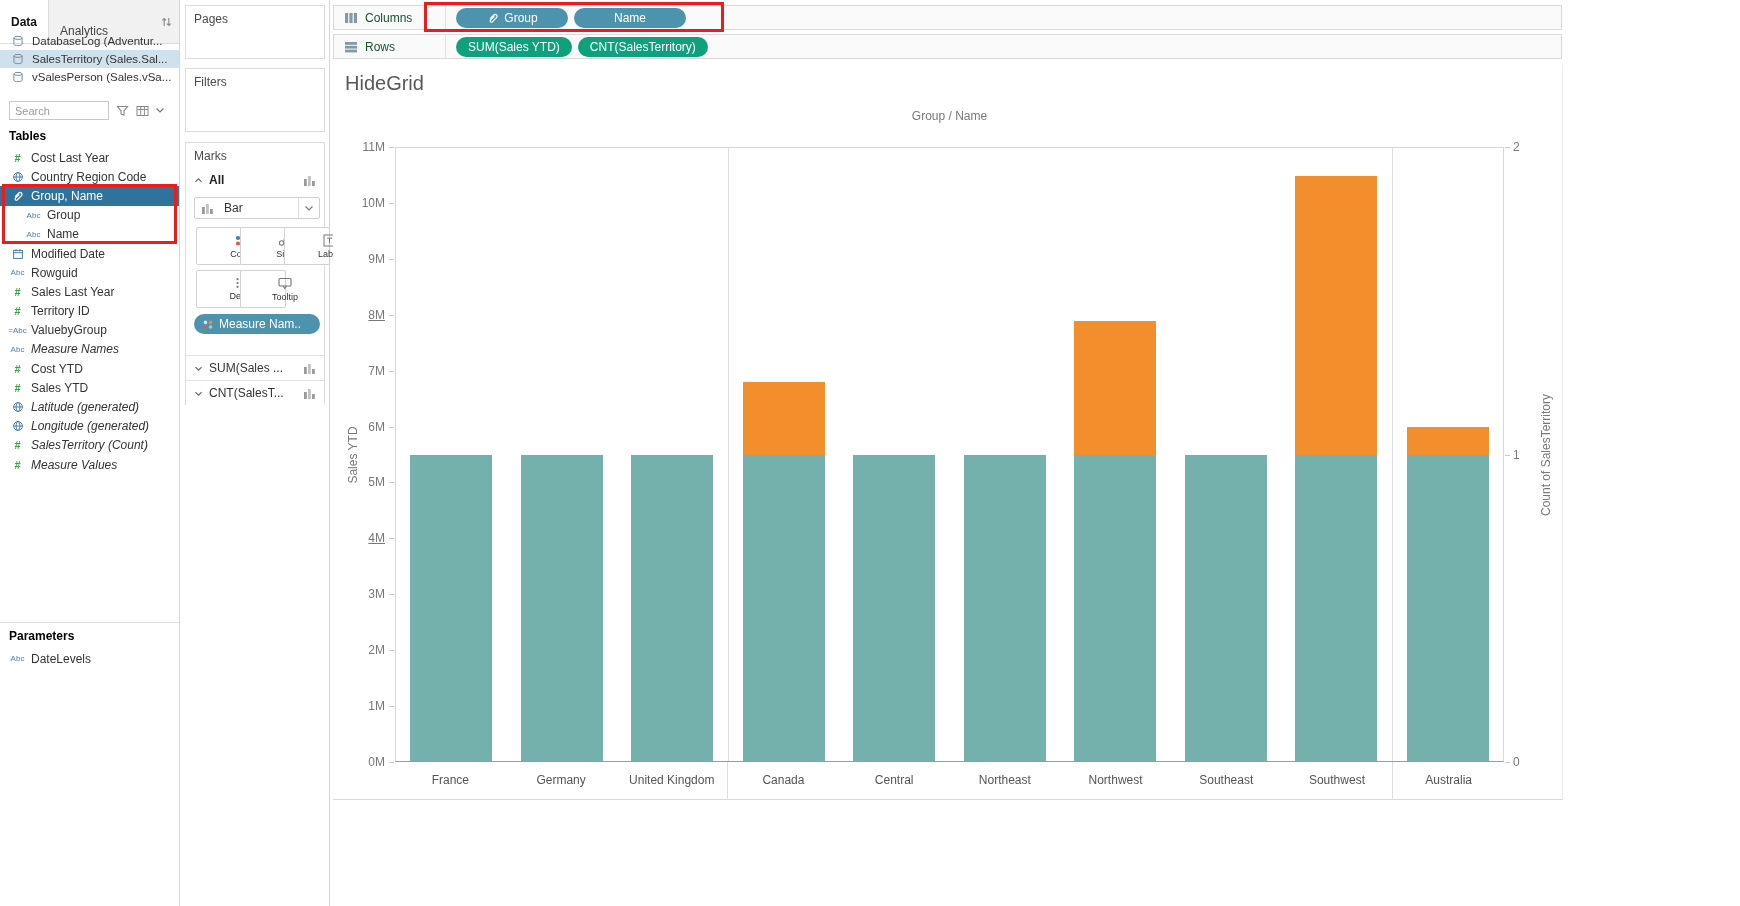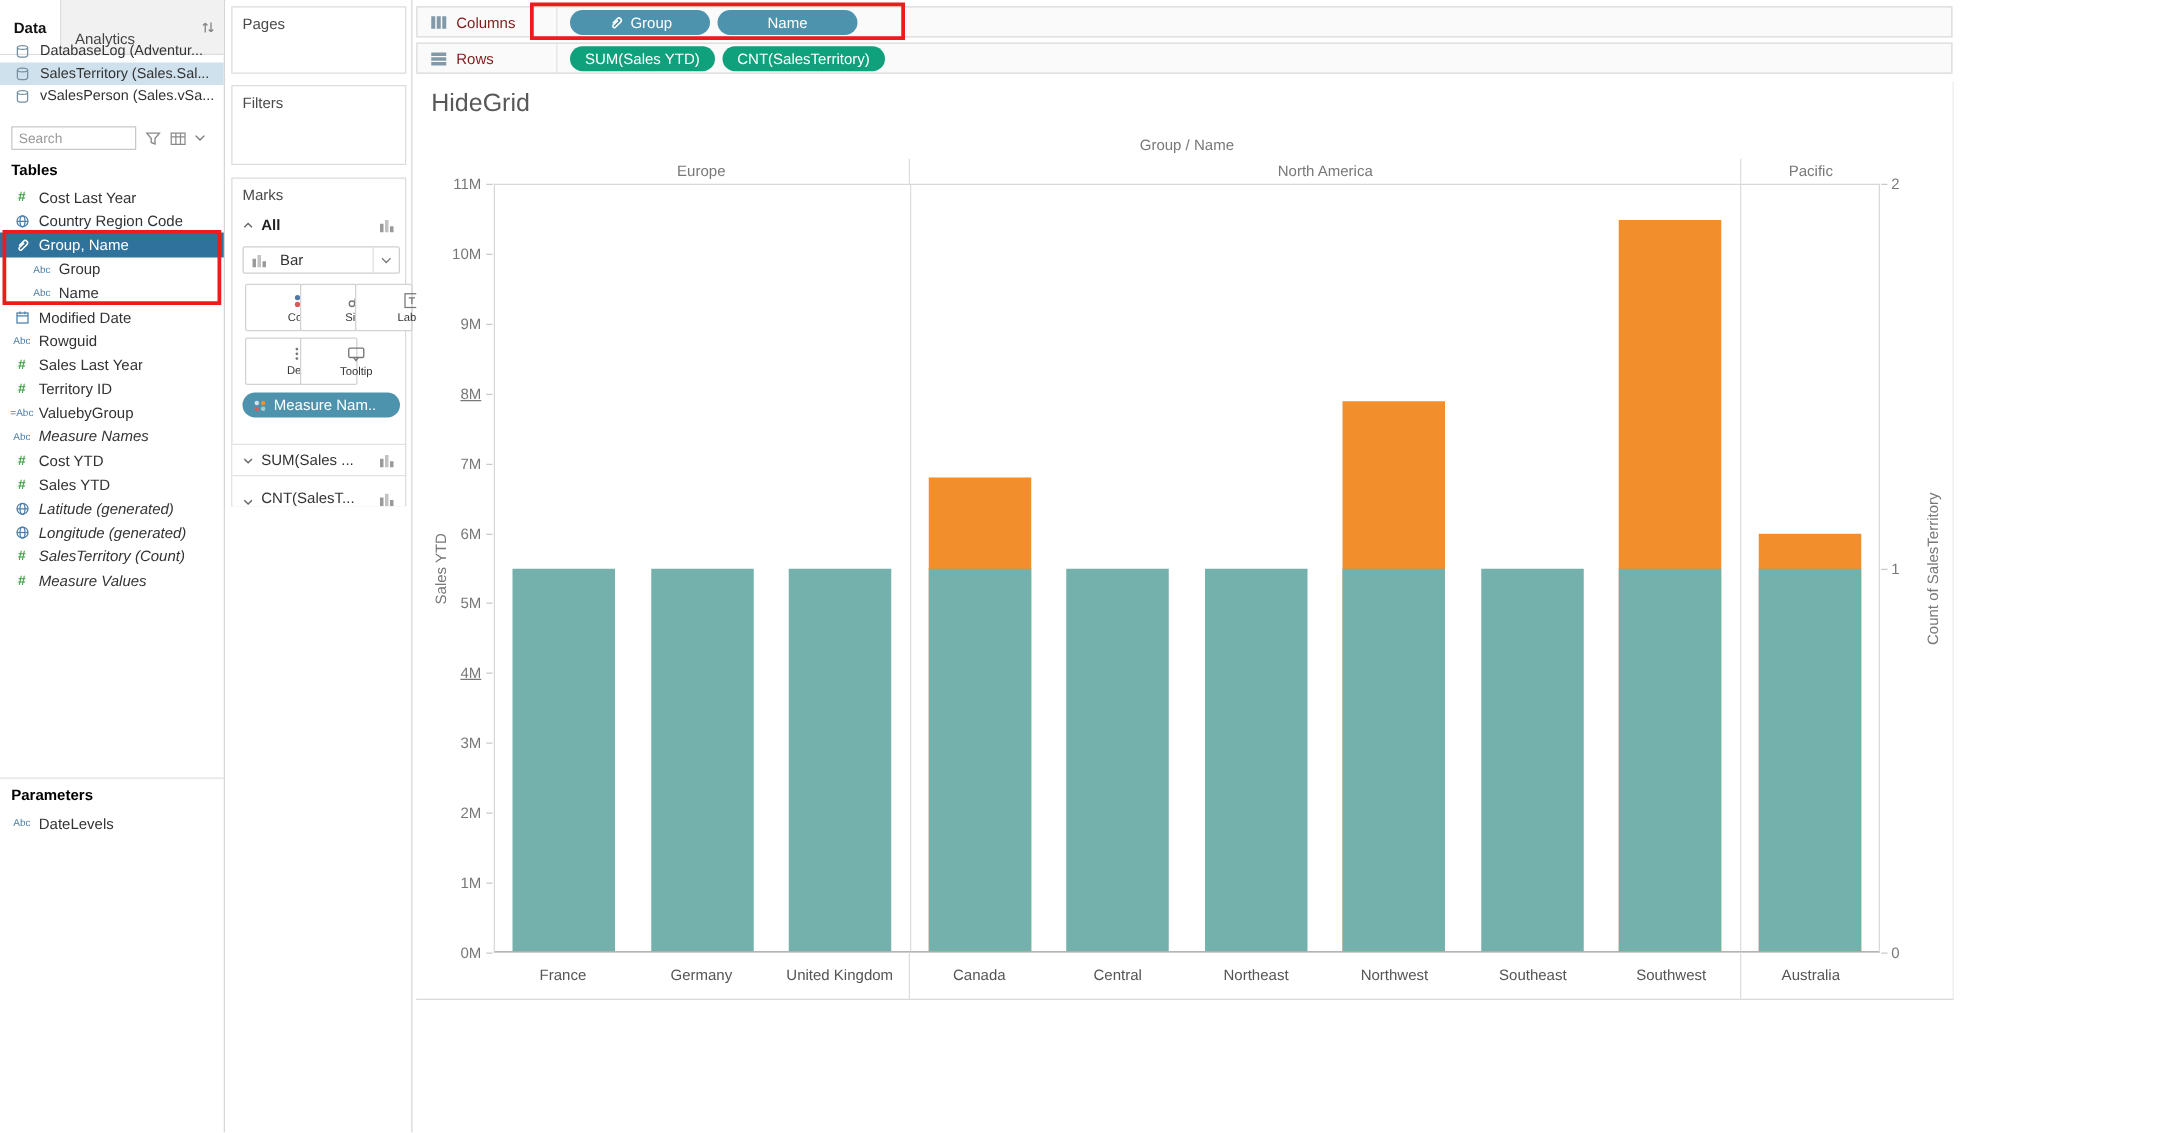--- a/index.html
+++ b/index.html
@@ -51,27 +51,27 @@
 .mark-btn{position:absolute;width:40px;height:38px;border:1px solid #d2d2d2;border-radius:2px;background:#fff;display:flex;flex-direction:column;align-items:center;justify-content:center;gap:3px;padding-left:44px;}
 .mark-btn .blabel{font-size:9px;color:#333;line-height:1;}
 #btn-color{left:10px;top:84px;}
 #btn-size{left:54px;top:84px;}
 #btn-label{left:98px;top:84px;}
 #btn-detail{left:10px;top:127px;}
 #btn-tooltip{left:54px;top:127px;}
 #marks-pill{position:absolute;left:8px;top:171px;width:126px;justify-content:flex-start;padding:0 8px;}
 .mark-section{position:absolute;left:0;width:100%;height:25px;border-top:1px solid #e2e2e2;display:flex;align-items:center;gap:6px;padding:0 8px;background:#fff;}
 #section-0{top:212px;}
-#section-1{top:237px;align-items:flex-end;}
+#section-1{top:237px;}
 
 
 .shelf{position:absolute;left:333px;width:1229px;height:25px;border:1px solid #d9d9d9;background:#fafafa;display:flex;align-items:center;}
 #columns-shelf{top:5px;}
 #rows-shelf{top:34px;}
-.shelf-zone{width:112px;min-width:112px;height:100%;display:flex;align-items:center;gap:7px;padding-left:10px;color:#7f1d1d;border-right:1px solid #e3e3e3;}
+.shelf-zone{width:112px;min-width:112px;height:100%;display:flex;align-items:center;gap:7px;padding-left:10px;color:#14532d;border-right:1px solid #e3e3e3;}
 .pill-zone{display:flex;align-items:center;gap:6px;padding-left:10px;}
 .pill{display:inline-flex;align-items:center;justify-content:center;gap:5px;height:20px;min-width:112px;padding:0 12px;border-radius:10px;color:#fff;white-space:nowrap;}
 .pill.dim{background:#4E93AE;}
 .pill.measure{background:#0EA17C;}
 
 
 #chart{position:absolute;left:333px;top:65px;width:1230px;height:735px;border-bottom:1px solid #d9d9d9;border-right:1px solid #ededed;background:#fff;}
 #sheet-title{position:absolute;left:12px;top:7px;font-size:20px;color:#585858;}
 #chart-title{position:absolute;left:62px;top:44px;width:1109px;text-align:center;color:#787878;}
 #pane-headers{position:absolute;left:62px;top:62px;width:1109px;height:20px;display:flex;}
@@ -486,25 +486,20 @@
         <span>CNT(SalesTerritory)</span>
       </span>
     </div>
 </div>
 
 <div class="red-box" id="red-box-columns"></div>
 
 <div id="chart">
   <div id="sheet-title">HideGrid</div>
   <div id="chart-title">Group / Name</div>
-  <div id="pane-headers">
-      <div class="pane-header" style="flex-grow: 3;">Europe</div>
-      <div class="pane-header" style="flex-grow: 6;">North America</div>
-      <div class="pane-header" style="flex-grow: 1;">Pacific</div>
-    </div>
   <div id="plot">
       <div class="pane" style="flex-grow: 3;">
         <div class="bar-slot">
           <div class="bar teal" style="height: 50%;"></div>
         </div>
         <div class="bar-slot">
           <div class="bar teal" style="height: 50%;"></div>
         </div>
         <div class="bar-slot">
           <div class="bar teal" style="height: 50%;"></div>

